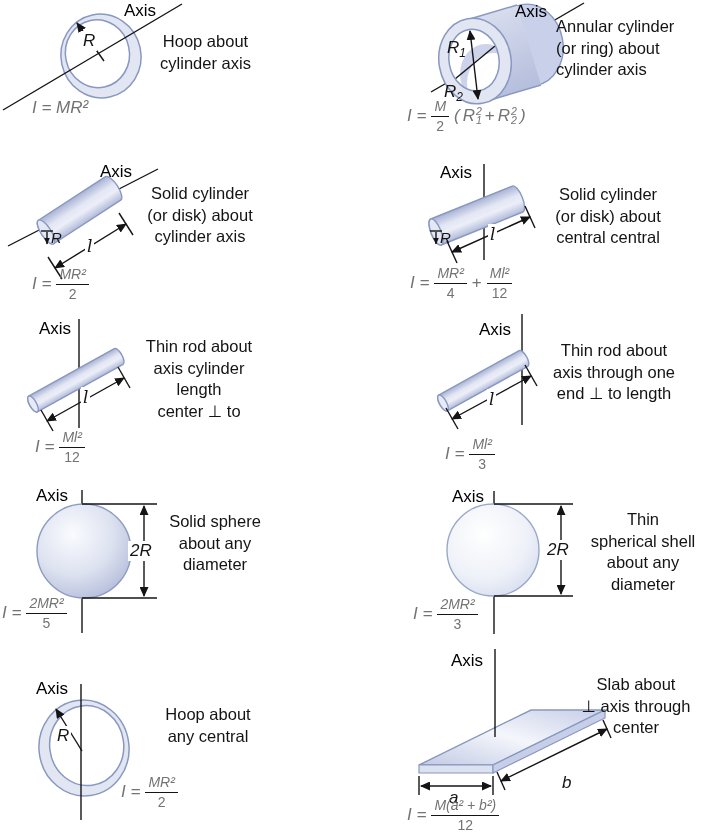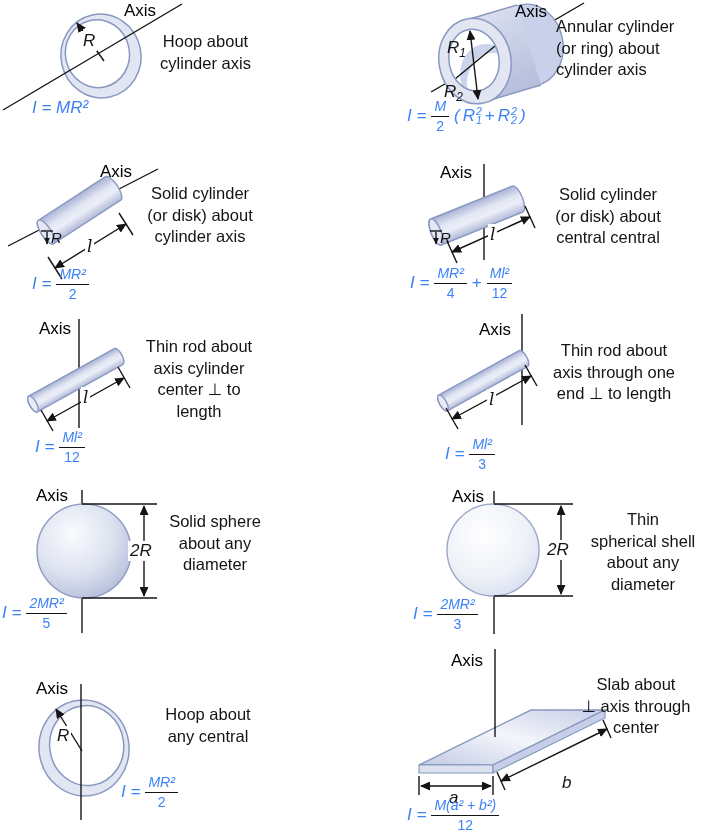--- a/index.html
+++ b/index.html
@@ -9,21 +9,21 @@
   }
   .layer{position:absolute;left:0;top:0;}
   .txt{position:absolute;}
   .axis-label{font-size:17px;color:#000000;white-space:nowrap;}
   .cap{font-size:16.5px;line-height:21.5px;text-align:center;color:#141414;}
   .cap.left{text-align:left;}
   .vl{font-style:italic;font-size:17px;white-space:nowrap;display:inline-flex;align-items:baseline;}
   .vl.serif{font-family:"DejaVu Serif",serif;}
   .wbg{background:#fff;padding:0 2px;}
   .lsub{font-size:12px;transform:translateY(4px);font-style:italic;}
-  .formula{position:absolute;display:flex;align-items:center;gap:5px;font-size:17px;font-style:italic;color:#3b82f6;white-space:nowrap;}
+  .formula{position:absolute;display:flex;align-items:center;gap:5px;font-size:17px;font-style:italic;color:#737373;white-space:nowrap;}
   .frac{display:inline-flex;flex-direction:column;align-items:center;line-height:1;}
   .frac .num{font-size:14px;padding:0 3px 2.5px;border-bottom:1.4px solid #141414;}
   .frac .den{font-size:14px;padding-top:2.5px;font-style:normal;}
   .plus{font-style:normal;}
   .suf{display:inline-flex;align-items:center;gap:3px;}
   .rss{display:inline-flex;align-items:center;}
   .stack{display:inline-flex;flex-direction:column;font-size:10.5px;line-height:9px;margin-left:1px;}
 </style>
 </head>
 <body>
@@ -205,22 +205,22 @@
       <div>cylinder axis</div>
   </div>
   <div class="txt cap" style="left:520px;top:184px;width:176px">
     <div>Solid cylinder</div>
       <div>(or disk) about</div>
       <div>central central</div>
   </div>
   <div class="txt cap" style="left:124px;top:336px;width:150px">
     <div>Thin rod about</div>
       <div>axis cylinder</div>
+      <div>length</div>
       <div>center ⊥ to</div>
-      <div>length</div>
   </div>
   <div class="txt cap" style="left:520px;top:340px;width:188px">
     <div>Thin rod about</div>
       <div>axis through one</div>
       <div>end ⊥ to length</div>
   </div>
   <div class="txt cap" style="left:140px;top:511px;width:150px">
     <div>Solid sphere</div>
       <div>about any</div>
       <div>diameter</div>

